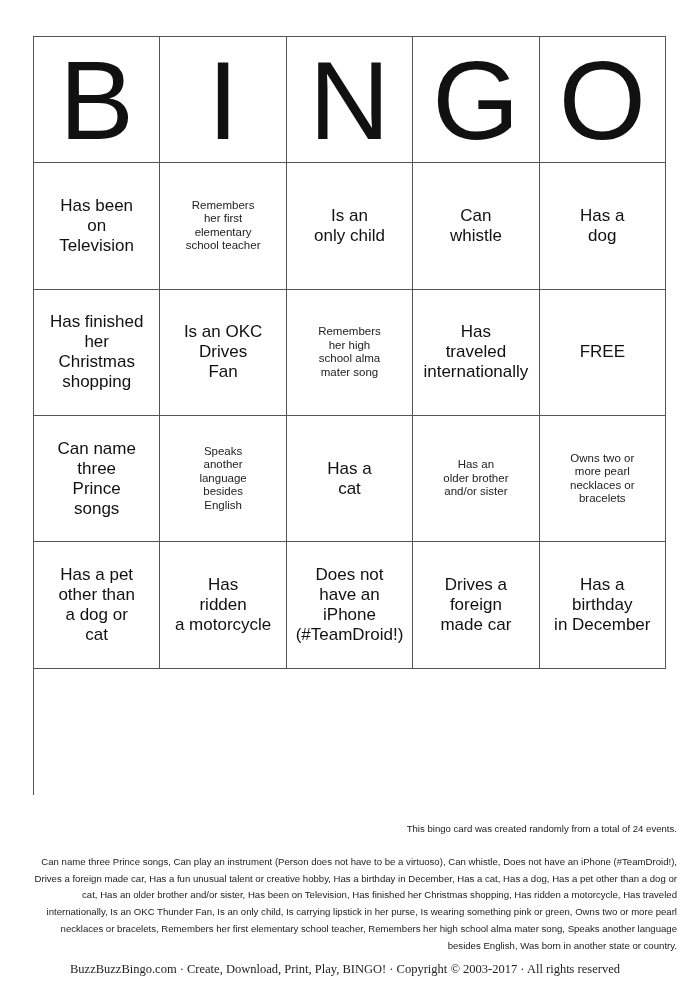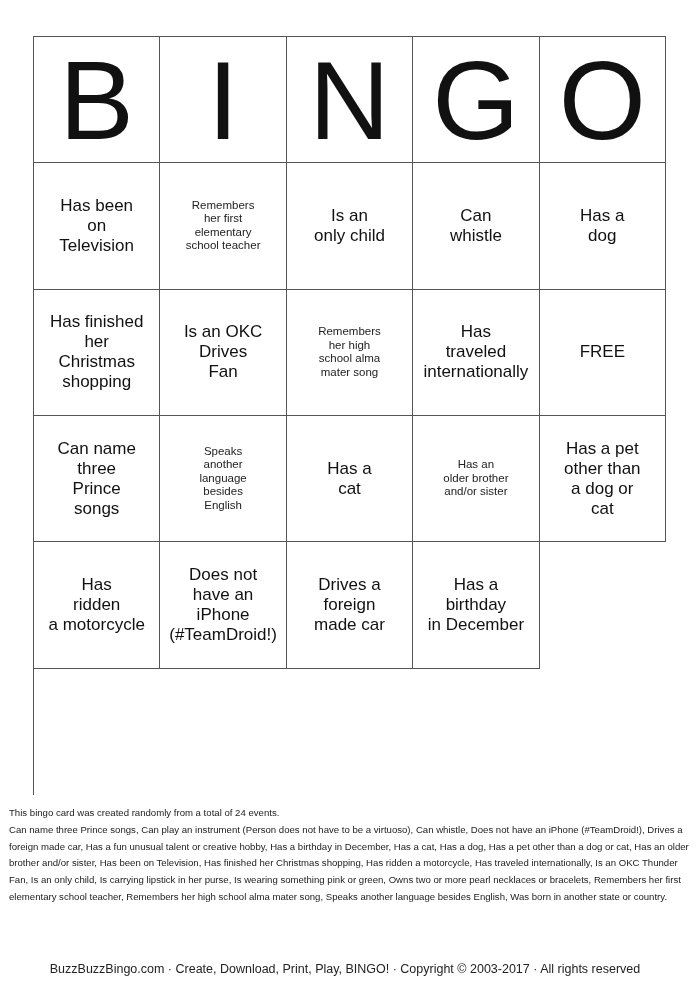--- a/index.html
+++ b/index.html
@@ -22,24 +22,24 @@
     text-align: center; box-sizing: border-box; padding: 2px 4px;
     white-space: pre-line; color: #111;
   }
   .hdr { font-size: 112px; line-height: 1; padding-top: 4px; }
   .lg { font-size: 17px; line-height: 20px; }
   .sm { font-size: 11.5px; line-height: 13.5px; color: #222; }
   .footer-text {
     position: absolute; left: 9px; top: 805px; width: 684px;
     font-size: 9.6px; line-height: 16.8px; color: #222;
   }
-  .footer-text p { margin: 0; }
+  .footer-text p { margin: 16px; text-align: right; }
   .copyright {
     position: absolute; left: 0; top: 962px; width: 690px;
-    text-align: center; font-size: 12.5px; color: #222;
+    text-align: center; font-size: 12.5px; color: #222; font-family: Liberation Serif, serif;
   }
 </style>
 </head>
 <body>
 
 <div class="card" id="card">
 
   <div class="cell hdr">B</div>
   <div class="cell hdr">I</div>
   <div class="cell hdr">N</div>
@@ -84,20 +84,24 @@
   <div class="cell sm">Speaks
 another
 language
 besides
 English</div>
   <div class="cell lg">Has a
 cat</div>
   <div class="cell sm">Has an
 older brother
 and/or sister</div>
+  <div class="cell sm">Owns two or
+more pearl
+necklaces or
+bracelets</div>
   <div class="cell lg">Has a pet
 other than
 a dog or
 cat</div>
 
   <div class="cell lg">Has
 ridden
 a motorcycle</div>
   <div class="cell lg">Does not
 have an

